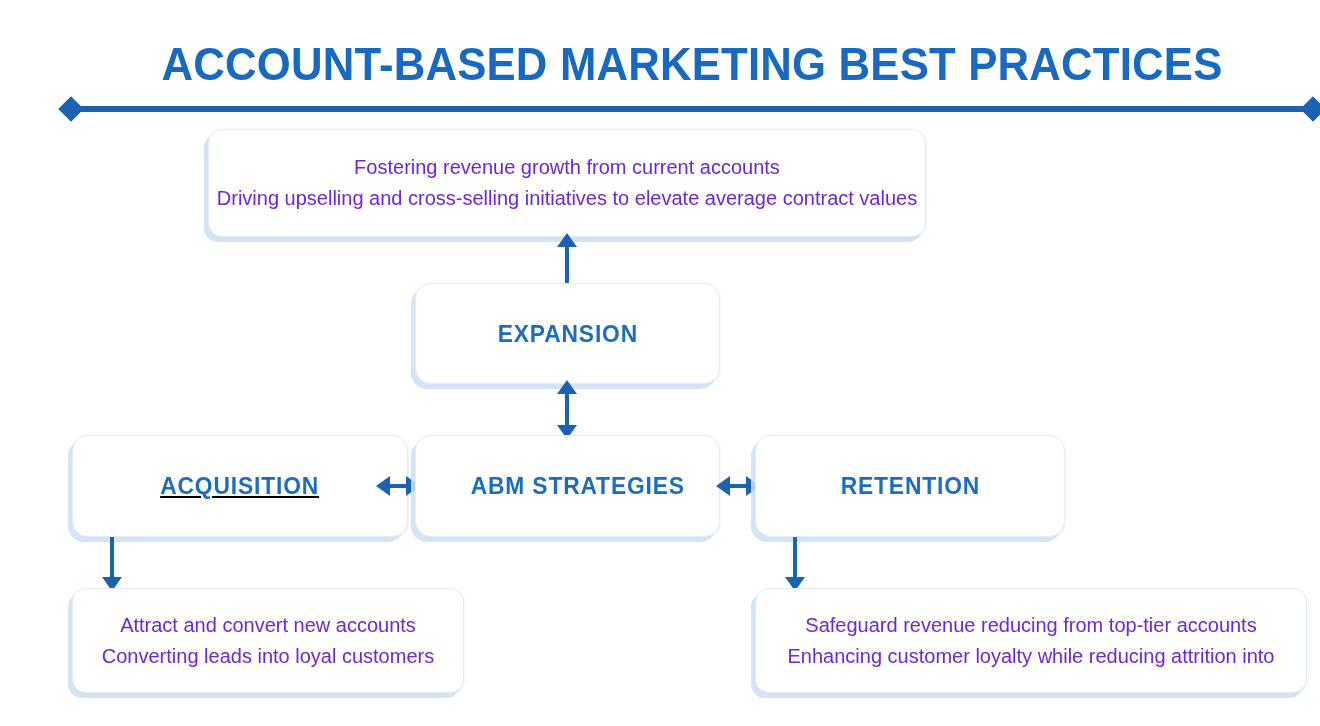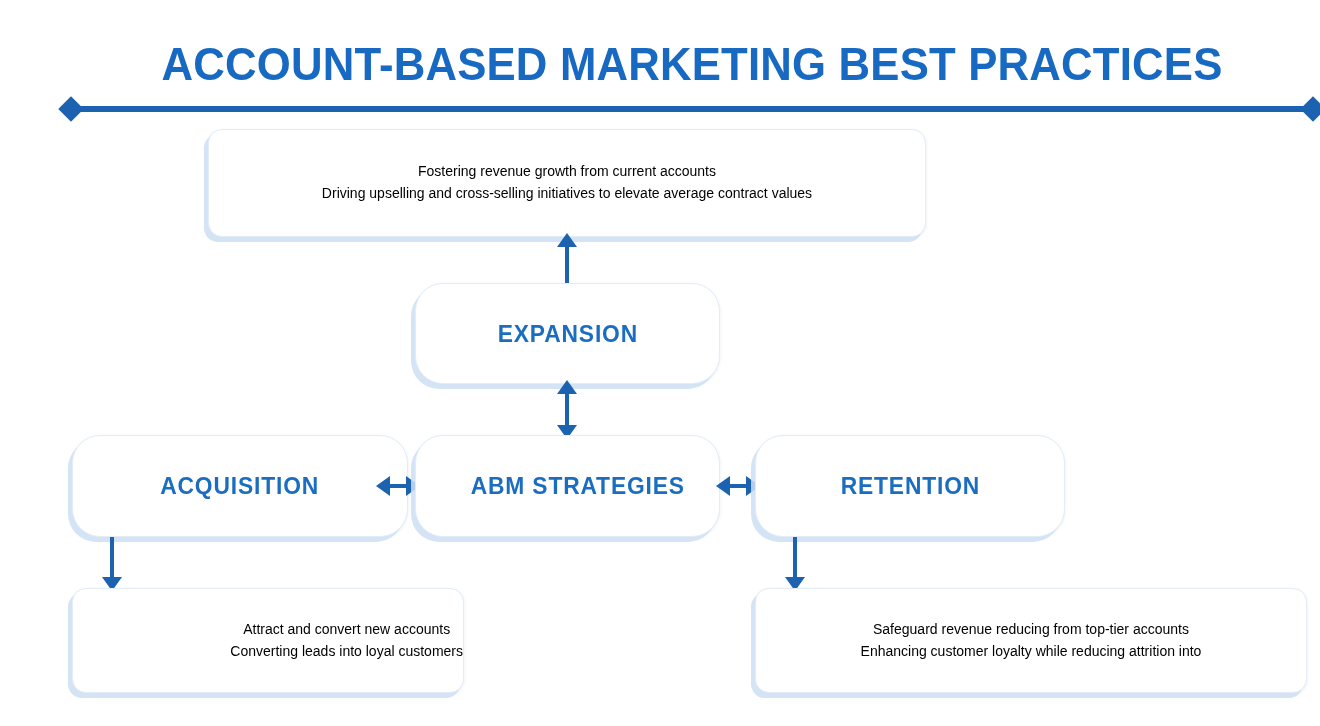--- a/index.html
+++ b/index.html
@@ -71,50 +71,50 @@
     border: 1px solid #E3ECF7;
     border-radius: 14px;
     box-shadow: -4px 5px 0 0 rgba(206,223,243,0.85),
                 0 1px 3px rgba(150,180,215,0.25);
     display: flex;
     align-items: center;
     justify-content: center;
   }
 
   .box.node {
-    border-radius: 28px;
+    border-radius: 16px;
     text-align: center;
   }
 
   .node-label {
     font-family: "Liberation Sans Narrow", "Liberation Sans", sans-serif;
     font-size: 24px;
     font-weight: 700;
     letter-spacing: 0.9px;
     color: #1A6DC0;
     transform: scaleX(0.95);
     white-space: nowrap;
   }
 
   .desc {
-    font-size: 14px;
+    font-size: 20px;
     line-height: 1.55;
-    color: #000000;
+    color: #6d28d9;
     text-align: center;
     white-space: nowrap;
   }
   .desc .line { display: block; }
 
   
   #box-top        { left: 176px; top: 129px;  width: 718px; height: 108px; }
   #box-expansion  { left: 383px; top: 283px;  width: 305px; height: 101px; }
-  #box-acq        { left: 40px;  top: 435px;  width: 336px; height: 102px; }
+  #box-acq        { left: 40px;  top: 435px;  width: 336px; height: 102px; text-decoration: underline; }
   #box-abm        { left: 383px; top: 435px;  width: 305px; height: 102px; padding-left: 21px; }
   #box-ret        { left: 723px; top: 435px;  width: 310px; height: 102px; }
-  #box-bl         { left: 40px;  top: 588px;  width: 392px; height: 105px; justify-content: flex-end; }
+  #box-bl         { left: 40px;  top: 588px;  width: 392px; height: 105px; }
   #box-br         { left: 723px; top: 588px;  width: 552px; height: 105px; }
 
   
   .conn { position: absolute; }
 
   .vline {
     position: absolute;
     width: 4px;
     background: #1B63B0;
     left: 50%;

